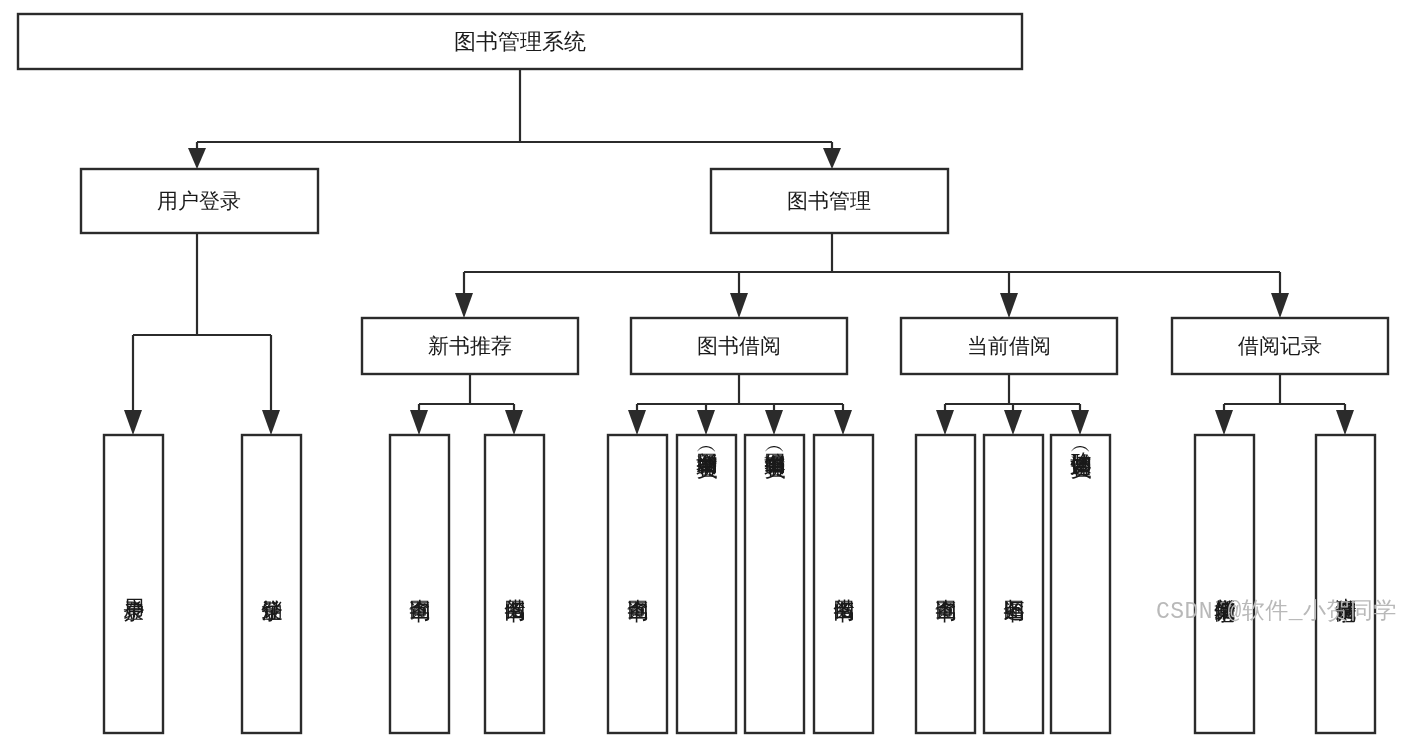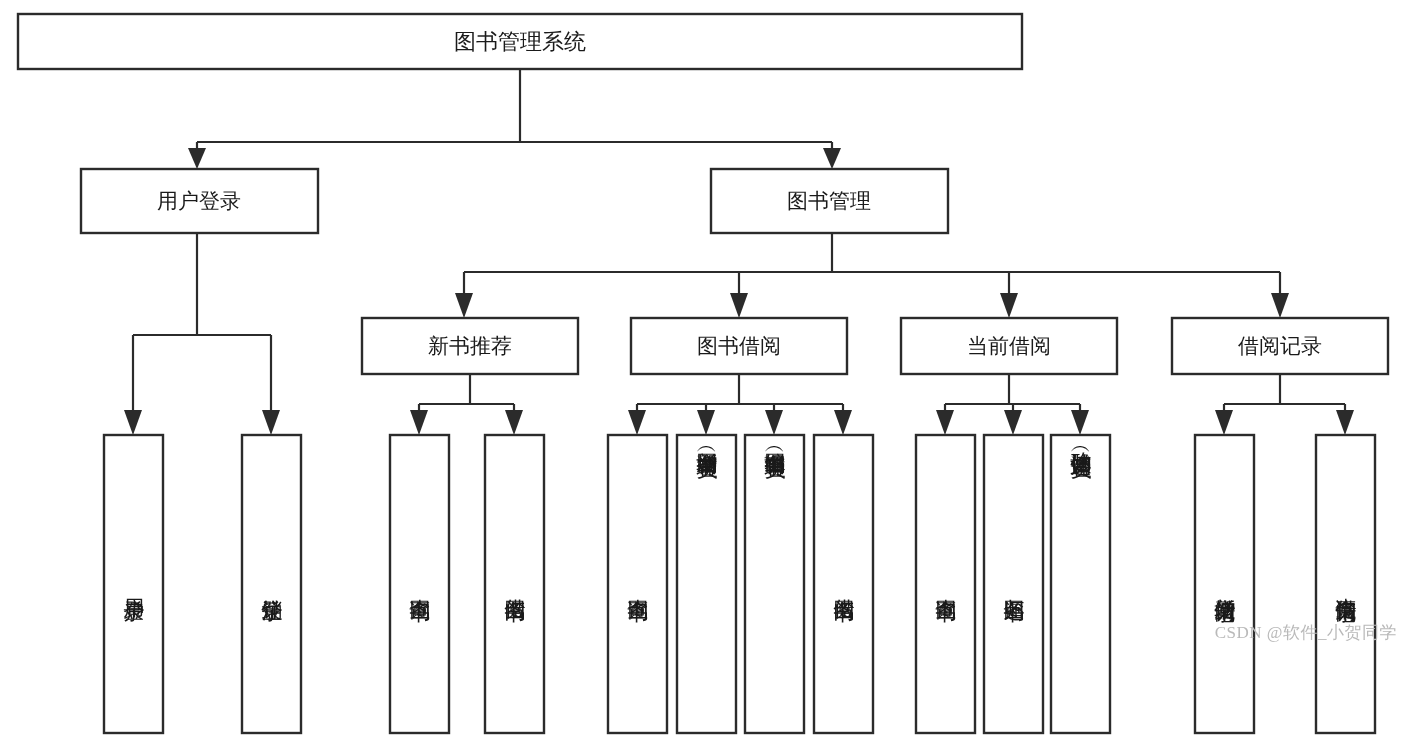--- a/index.html
+++ b/index.html
@@ -70,23 +70,23 @@
     font-family: "Liberation Sans", "DejaVu Sans", sans-serif;
     font-size: 21px;
     line-height: 1.18;
     color: #1a1a1a;
     letter-spacing: 1px;
     white-space: nowrap;
   }
   #watermark {
     position: absolute;
     right: 8px;
-    bottom: 6px;
-    font-family: Liberation Serif, serif;
-    font-size: 17px;
+    bottom: 24px;
+    font-family: Liberation Mono, monospace;
+    font-size: 23px;
     color: #b9b9b9;
     letter-spacing: 0.5px;
     white-space: nowrap;
   }
 </style>
 </head>
 <body>
 
 <div id="diagram-root">
 

